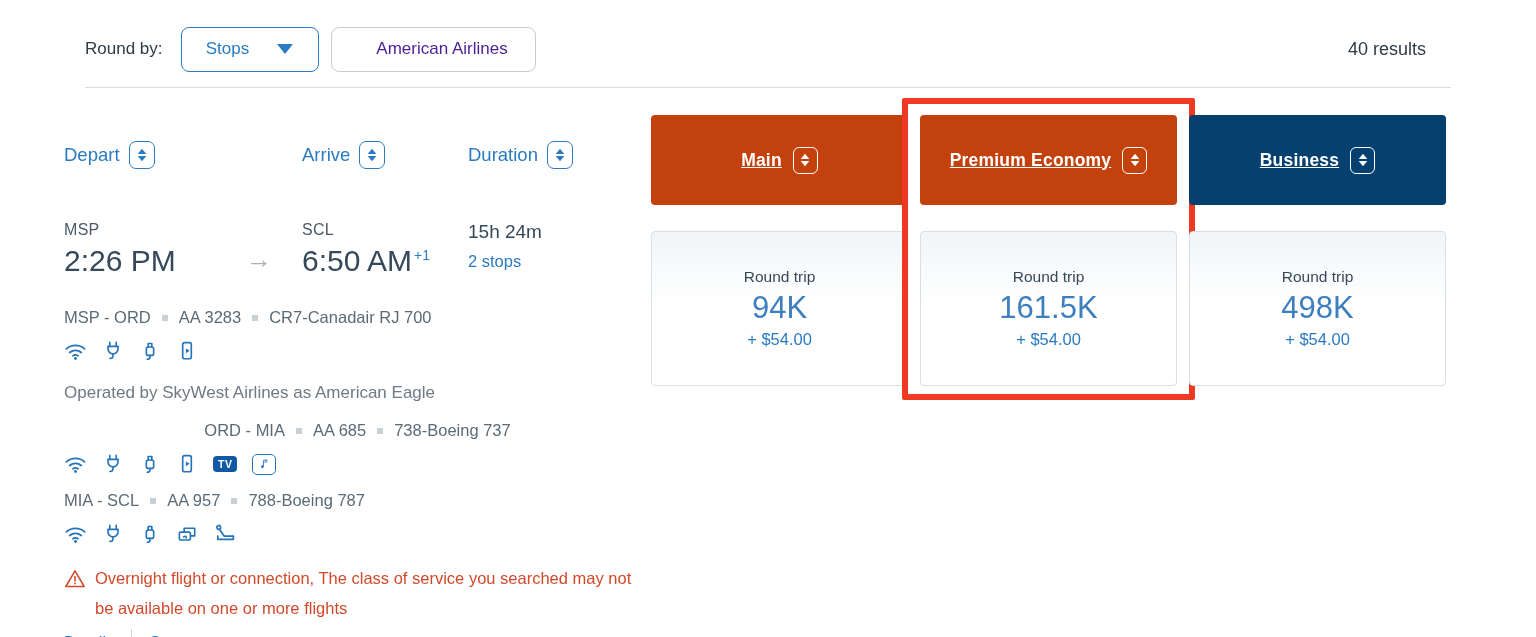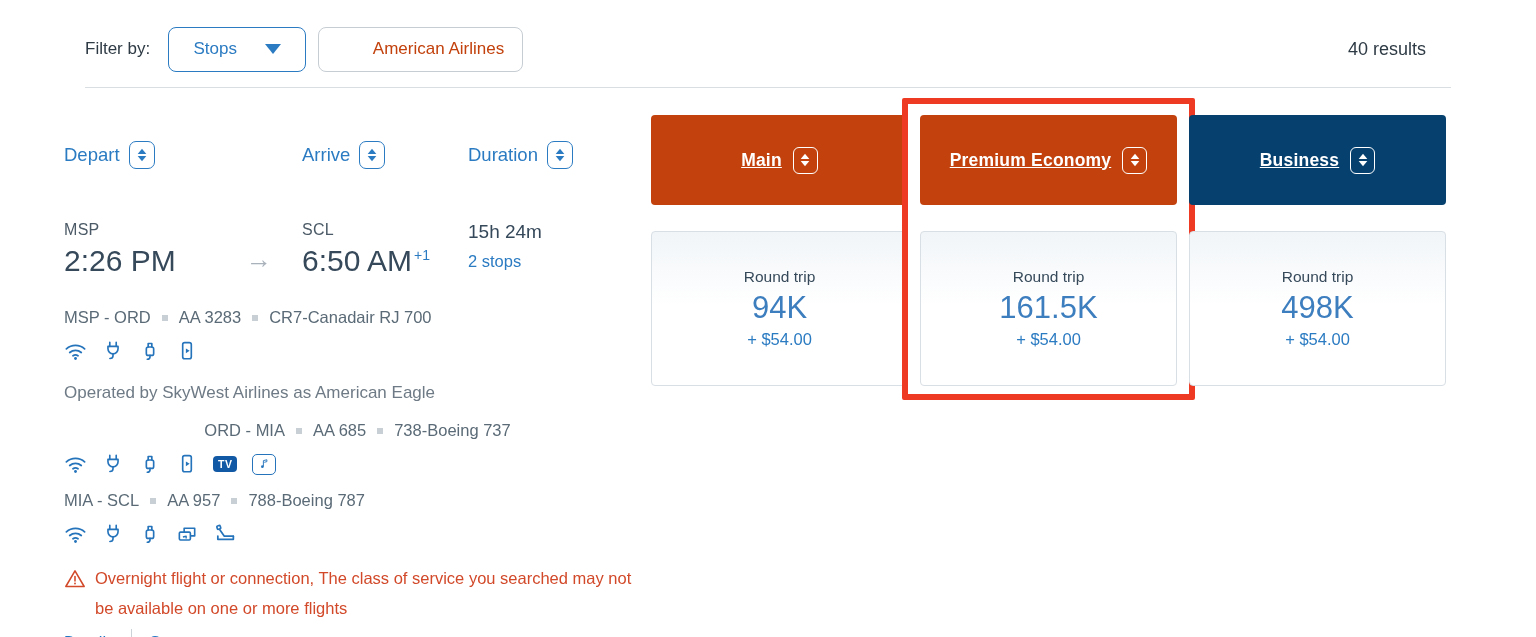--- a/index.html
+++ b/index.html
@@ -7,21 +7,21 @@
     font-family:"Liberation Sans","DejaVu Sans",sans-serif; }
 
   
   .filter-bar { display:flex; align-items:center; padding:27px 110px 0 85px; height:71px; }
   .filter-label { font-size:17px; color:#2e3a44; margin-right:18px; }
   .btn { border-radius:8px; font-size:17px; padding:0 18px; height:45px;
          display:inline-flex; align-items:center; background:#fff; cursor:pointer; }
   .stops-btn { border:1.5px solid #2b7bc2; color:#2b7bc2; gap:28px; margin-right:12px; min-width:138px; justify-content:center; }
   .caret-down { width:0; height:0; border-left:8px solid transparent; border-right:8px solid transparent;
                 border-top:10px solid #2b7bc2; }
-  .aa-btn { border:1.5px solid #c6cdd3; color:#c2410c; min-width:205px; justify-content:flex-end;padding-left:36px; }
+  .aa-btn { border:1.5px solid #c6cdd3; color:#4c1d95; min-width:205px; justify-content:center;padding-left:36px; }
   .results-count { margin-left:auto; font-size:18px; color:#2e3a44; }
   .top-divider { border-bottom:1px solid #d9dee3; margin:16px 85px 0 85px; }
 
   
   .main-row { display:flex; padding:27px 88px 0 64px; align-items:flex-start; }
   .flight-col { flex:0 0 587px; }
   .fare-cols { display:flex; gap:12px; }
   .fare-col { width:257px; }
 
   
@@ -123,21 +123,21 @@
     </g>
     <g id="ic-warn" fill="none" stroke="#d2492a" stroke-width="1.7" stroke-linejoin="round">
       <path d="M12 3.2L22 20.2H2z"></path>
       <path d="M12 9.2v5" stroke-linecap="round"></path>
       <circle cx="12" cy="16.9" r="1" fill="#d2492a" stroke="none"></circle>
     </g>
   </defs>
 </svg>
 
 <div class="filter-bar">
-  <span class="filter-label">Filter by:</span>
+  <span class="filter-label">Round by:</span>
   <div class="btn stops-btn">
     <span>Stops</span>
     <span class="caret-down"></span>
   </div>
   <div class="btn aa-btn">
     <span>American Airlines</span>
   </div>
   <span class="results-count">40 results</span>
 </div>
 <div class="top-divider"></div>

